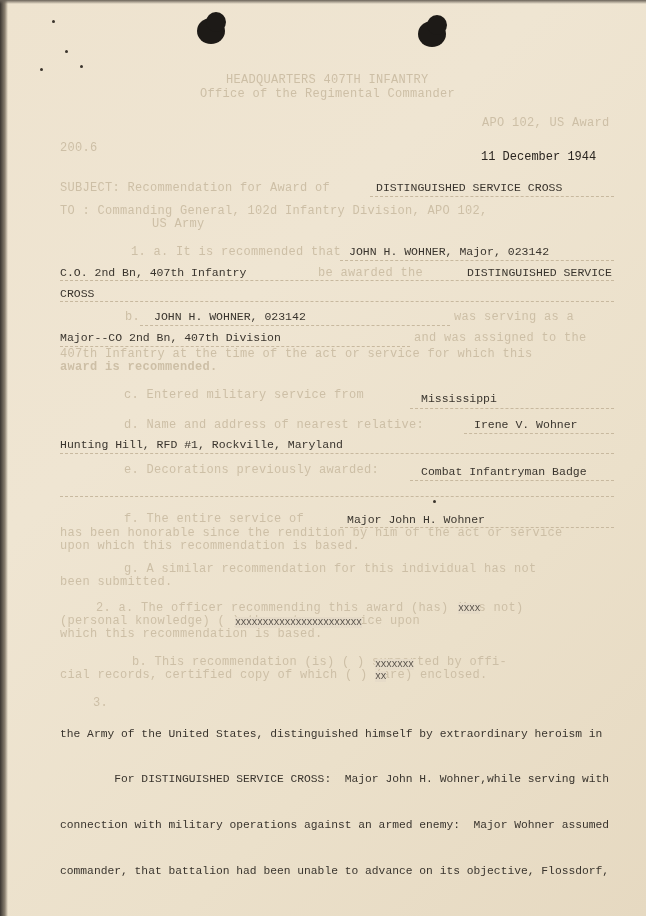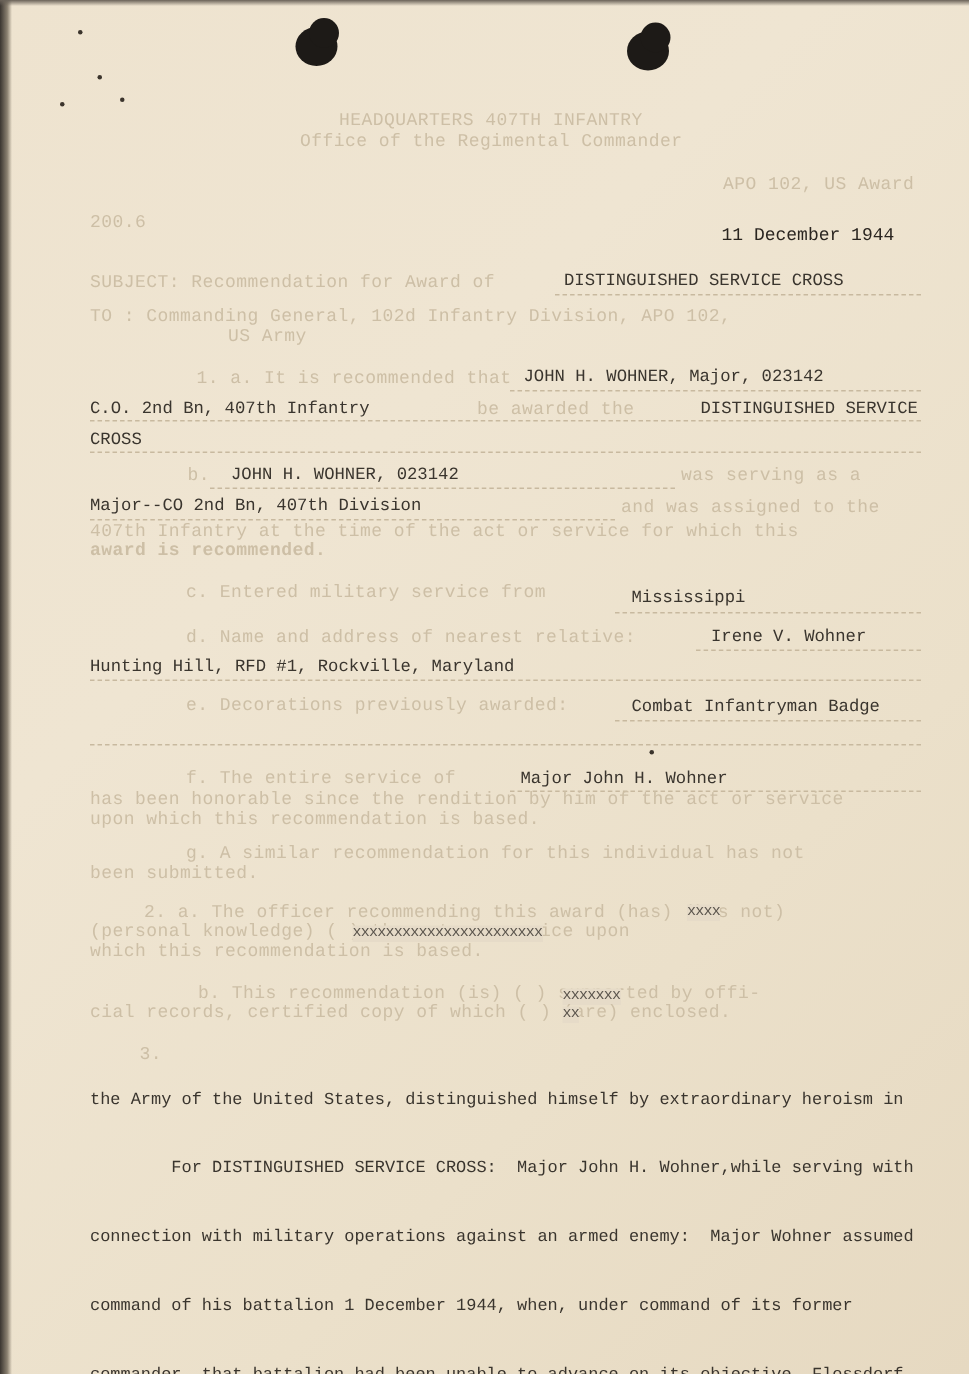--- a/index.html
+++ b/index.html
@@ -106,21 +106,20 @@
 <div class="abs faint" style="left:132px;top:655px;">b.  This recommendation (is) (          ) supported by offi-</div>
 <div class="abs redact" style="left:375px;top:659px;">xxxxxxx</div>
 <div class="abs faint" style="left:60px;top:668px;">cial records, certified copy of which (   ) (are) enclosed.</div>
 <div class="abs redact" style="left:375px;top:671px;">xx</div>
 
 <div class="abs faint" style="left:93px;top:696px;">3.</div>
 <div class="citation">
   <div>the Army of the United States, distinguished himself by extraordinary heroism in</div>
   <div>        For DISTINGUISHED SERVICE CROSS:  Major John H. Wohner,while serving with</div>
   <div>connection with military operations against an armed enemy:  Major Wohner assumed</div>
-  <div>command of his battalion 1 December 1944, when, under command of its former</div>
   <div>commander, that battalion had been unable to advance on its objective, Flossdorf,</div>
   
   
   
   
   
   
   
   
   

